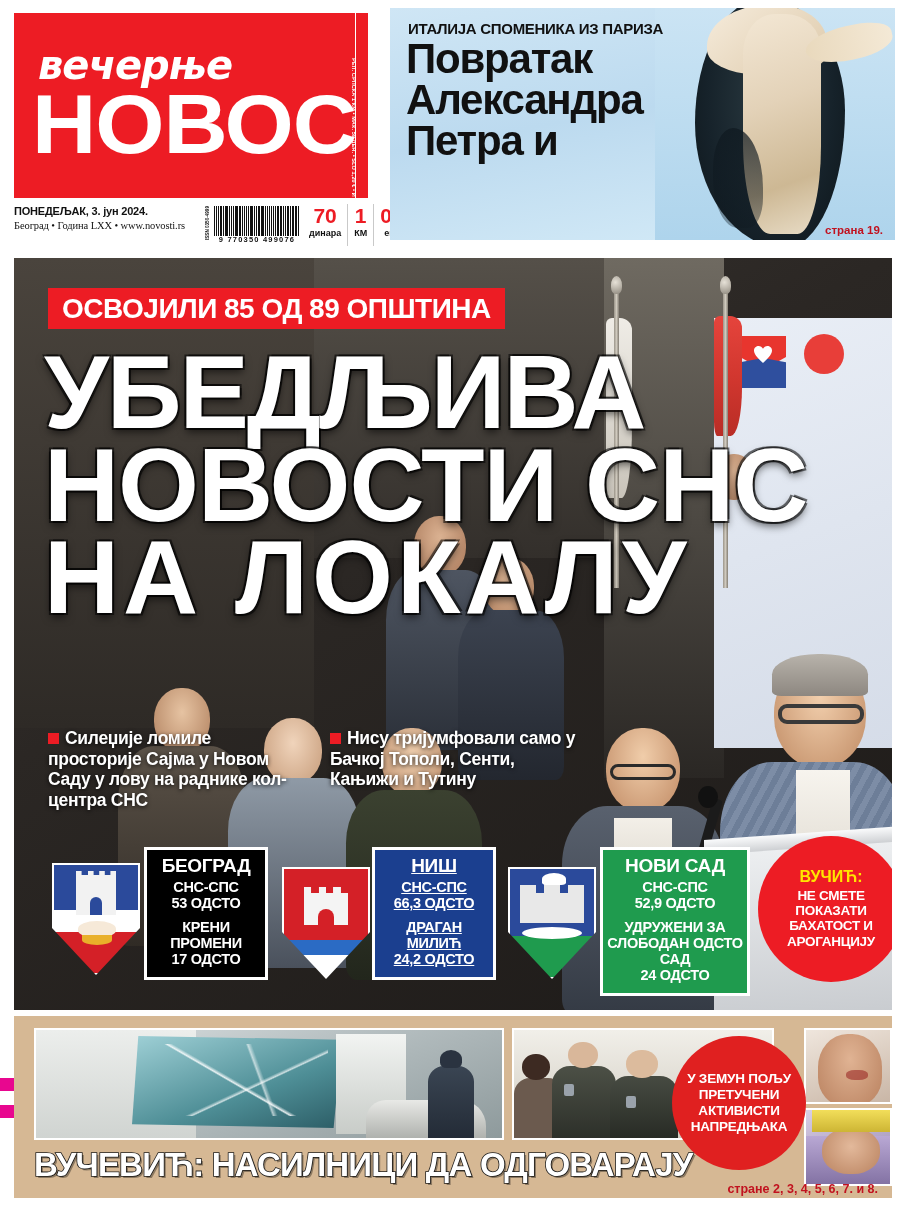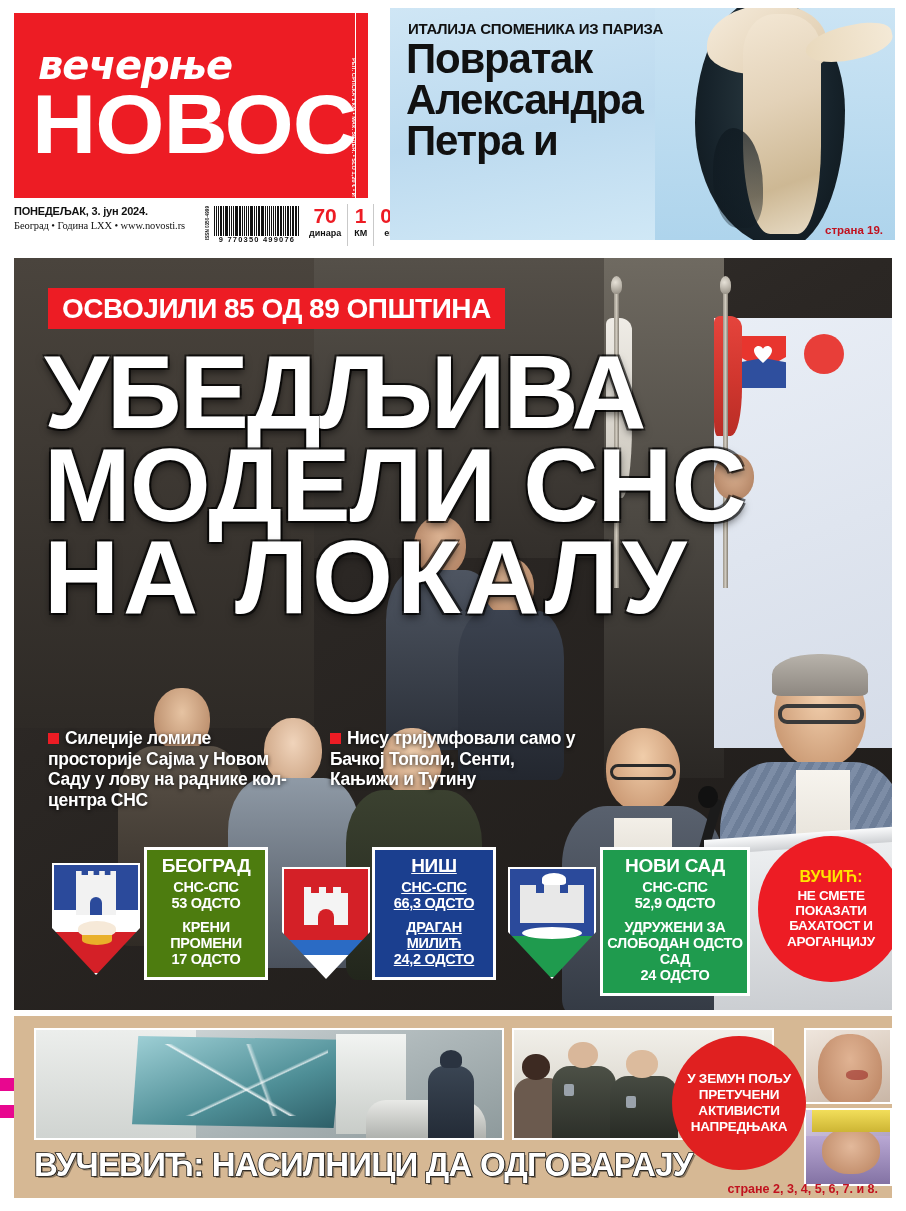--- a/index.html
+++ b/index.html
@@ -541,21 +541,21 @@
       <div class="podium"></div>
 
     </div>
 
     <div class="redbanner">
       <span>ОСВОЈИЛИ 85 ОД 89 ОПШТИНА</span>
     </div>
 
     <div class="bighead">
       <span class="l1">УБЕДЉИВА</span>
-      <span class="l2">МОДЕЛИ СНС</span>
+      <span class="l2">НОВОСТИ СНС</span>
       <span class="l3">НА ЛОКАЛУ</span>
     </div>
 
     <div class="bullets">
       <div class="bullet">
         <p><span class="bsq"></span><span>Силеџије ломиле просторије Сајма у Новом Саду у лову на раднике кол-центра СНС</span></p>
       </div>
       <div class="bullet">
         <p><span class="bsq"></span><span>Нису тријумфовали само у Бачкој Тополи, Сенти, Кањижи и Тутину</span></p>
       </div>
@@ -565,21 +565,21 @@
 
       <div class="crest" style="left:8px;top:20px;">
         <div class="crest-shield" style="background:linear-gradient(180deg,#2b4a9b 0 42%,#ffffff 42% 62%,#d42027 62% 100%);border:2px solid #ffffff;"></div>
         <div style="position:absolute;left:24px;top:12px;width:40px;height:40px;background:#f2f2f2;"></div>
         <div style="position:absolute;left:24px;top:8px;width:40px;height:8px;background:#f2f2f2;
           clip-path:polygon(0 0,14% 0,14% 100%,30% 100%,30% 0,44% 0,44% 100%,58% 100%,58% 0,72% 0,72% 100%,86% 100%,86% 0,100% 0,100% 100%,0 100%);"></div>
         <div style="position:absolute;left:38px;top:34px;width:12px;height:18px;background:#2b4a9b;border-radius:6px 6px 0 0;"></div>
         <div style="position:absolute;left:26px;top:58px;width:38px;height:16px;background:#f6e9d8;border-radius:50% 50% 40% 40%;"></div>
         <div style="position:absolute;left:30px;top:72px;width:30px;height:10px;background:#e9b02a;border-radius:0 0 50% 50%;"></div>
       </div>
-      <div class="resultbox" style="left:100px;top:4px;background:#4d7c0f;">
+      <div class="resultbox" style="left:100px;top:4px;background:#000000;">
         <div class="rb-city">БЕОГРАД</div>
         <div class="rb-line">СНС-СПС</div>
         <div class="rb-line">53 ОДСТО</div>
         <div class="rb-gap"></div>
         <div class="rb-line">КРЕНИ ПРОМЕНИ</div>
         <div class="rb-line">17 ОДСТО</div>
       </div>
 
       <div class="crest" style="left:238px;top:24px;">
         <div class="crest-shield" style="background:linear-gradient(180deg,#d42027 0 66%,#2b6bc4 66% 80%,#ffffff 80% 100%);border:2px solid #ffffff;"></div>

